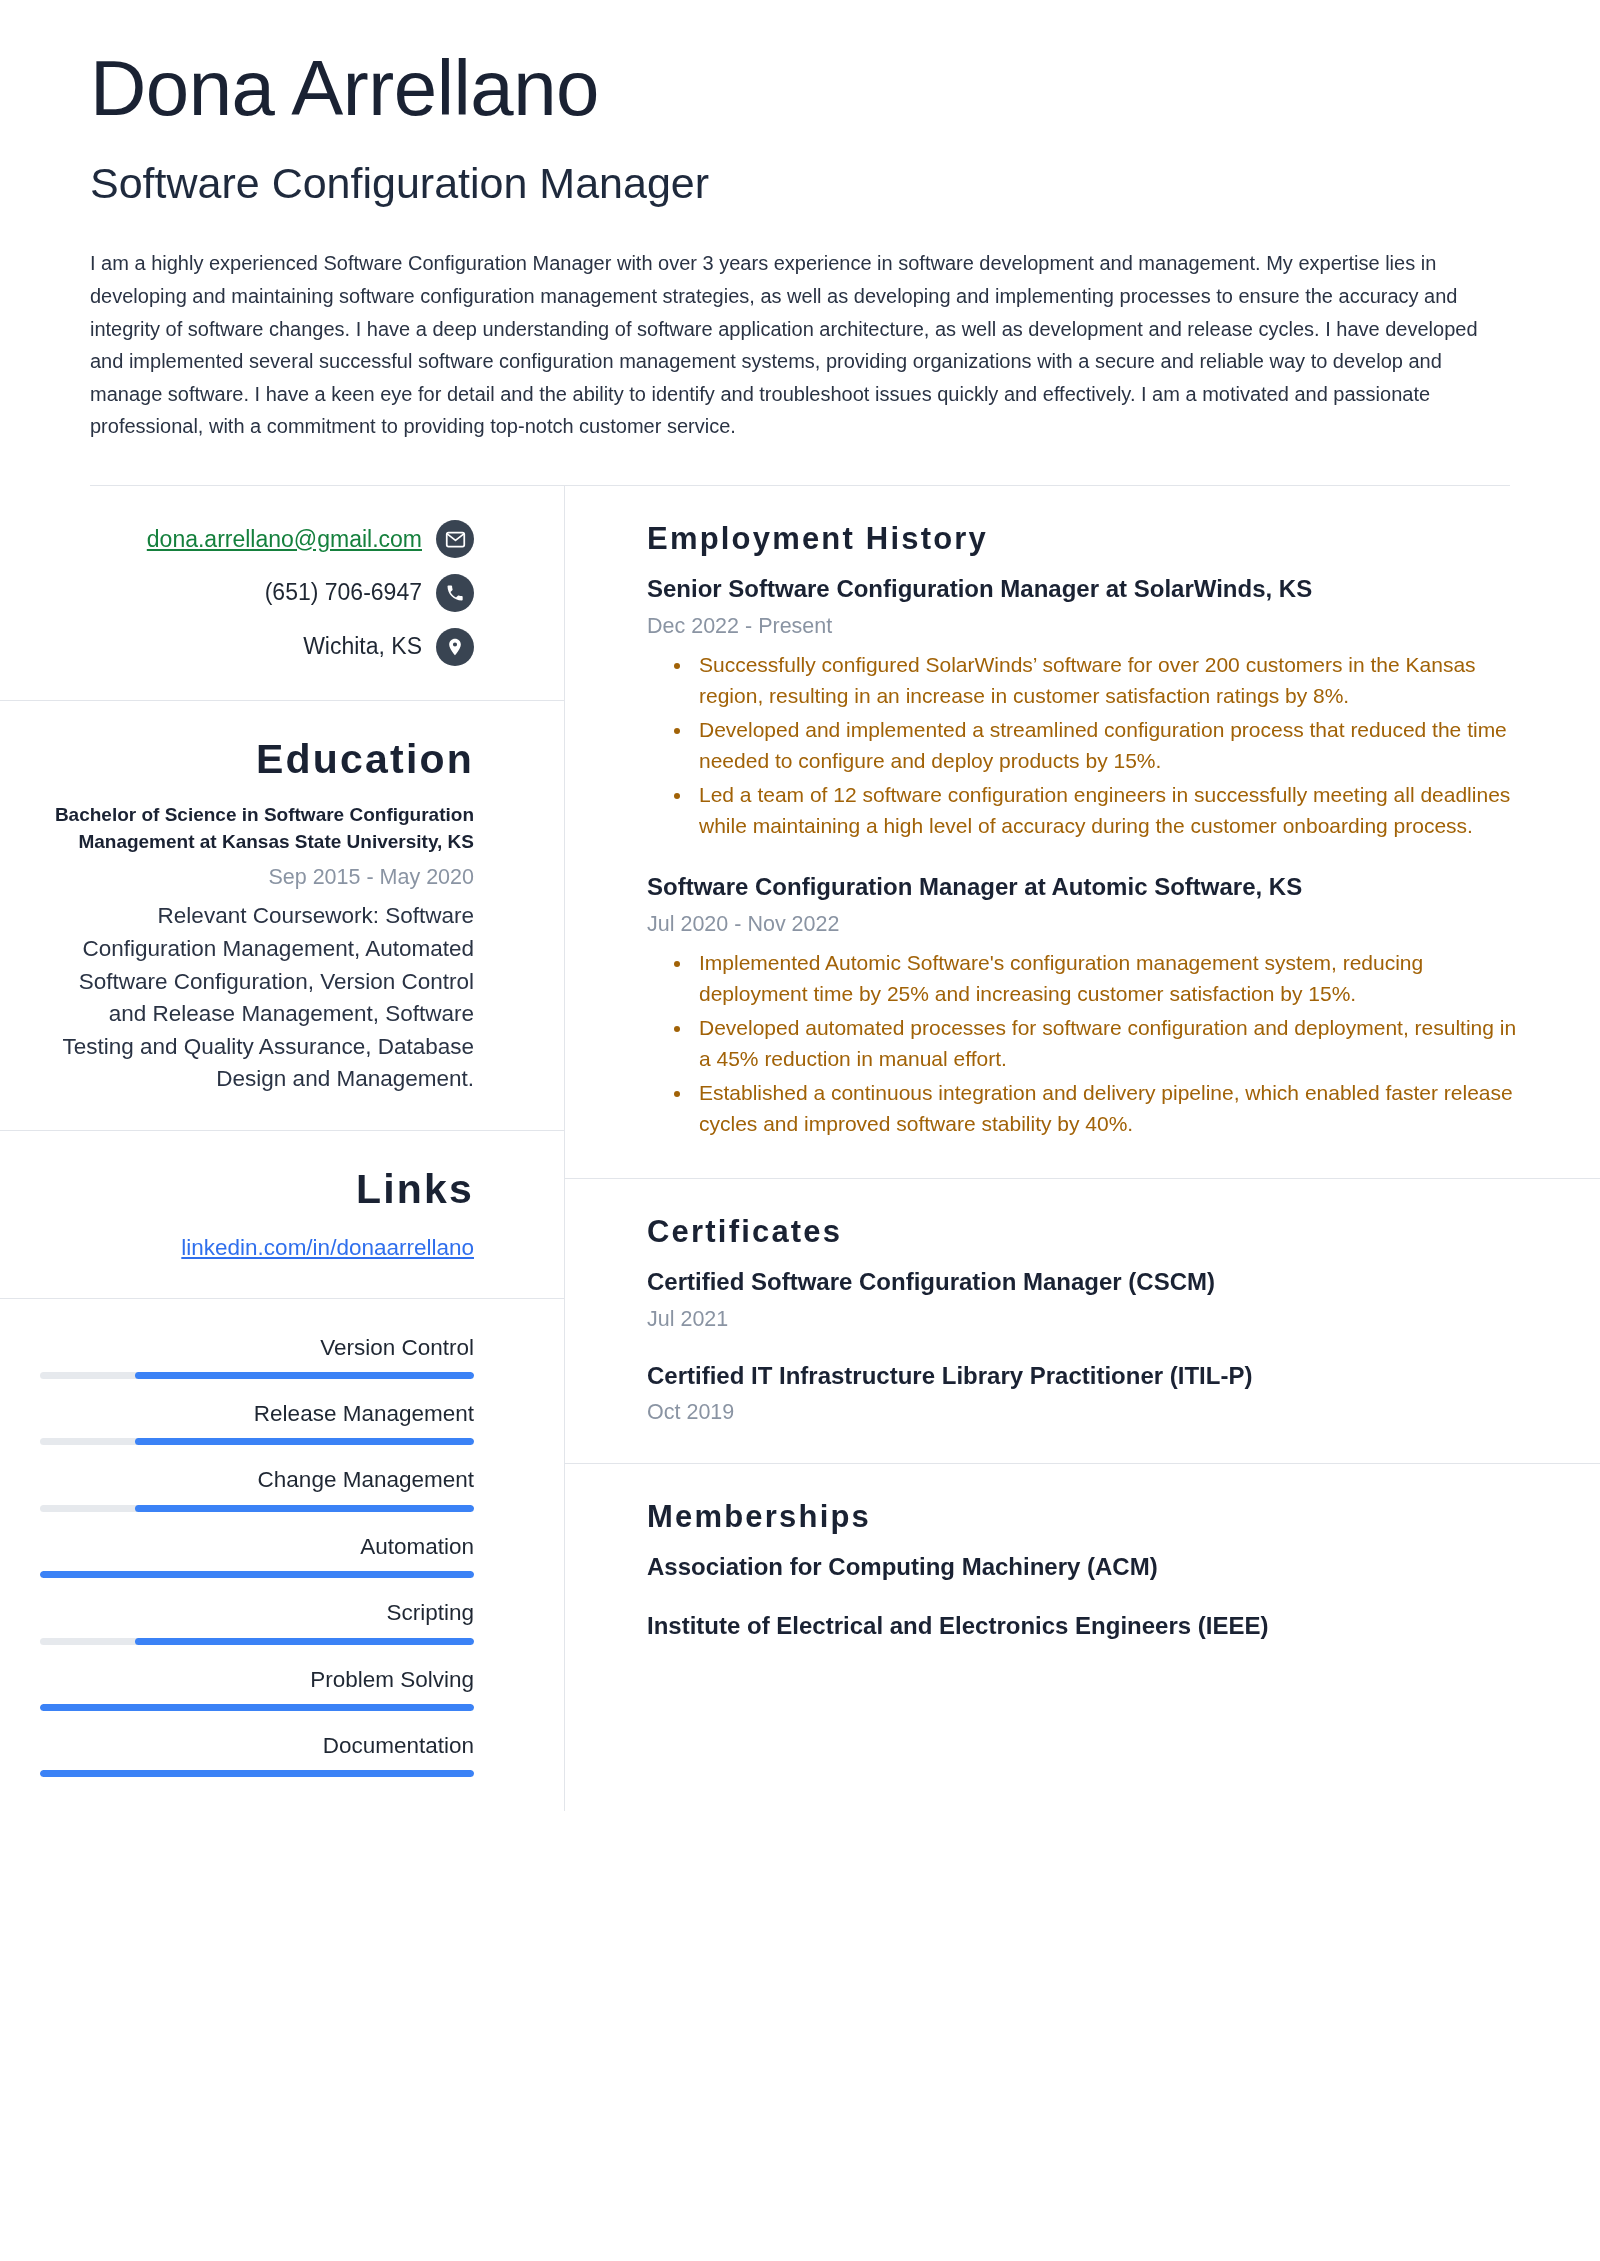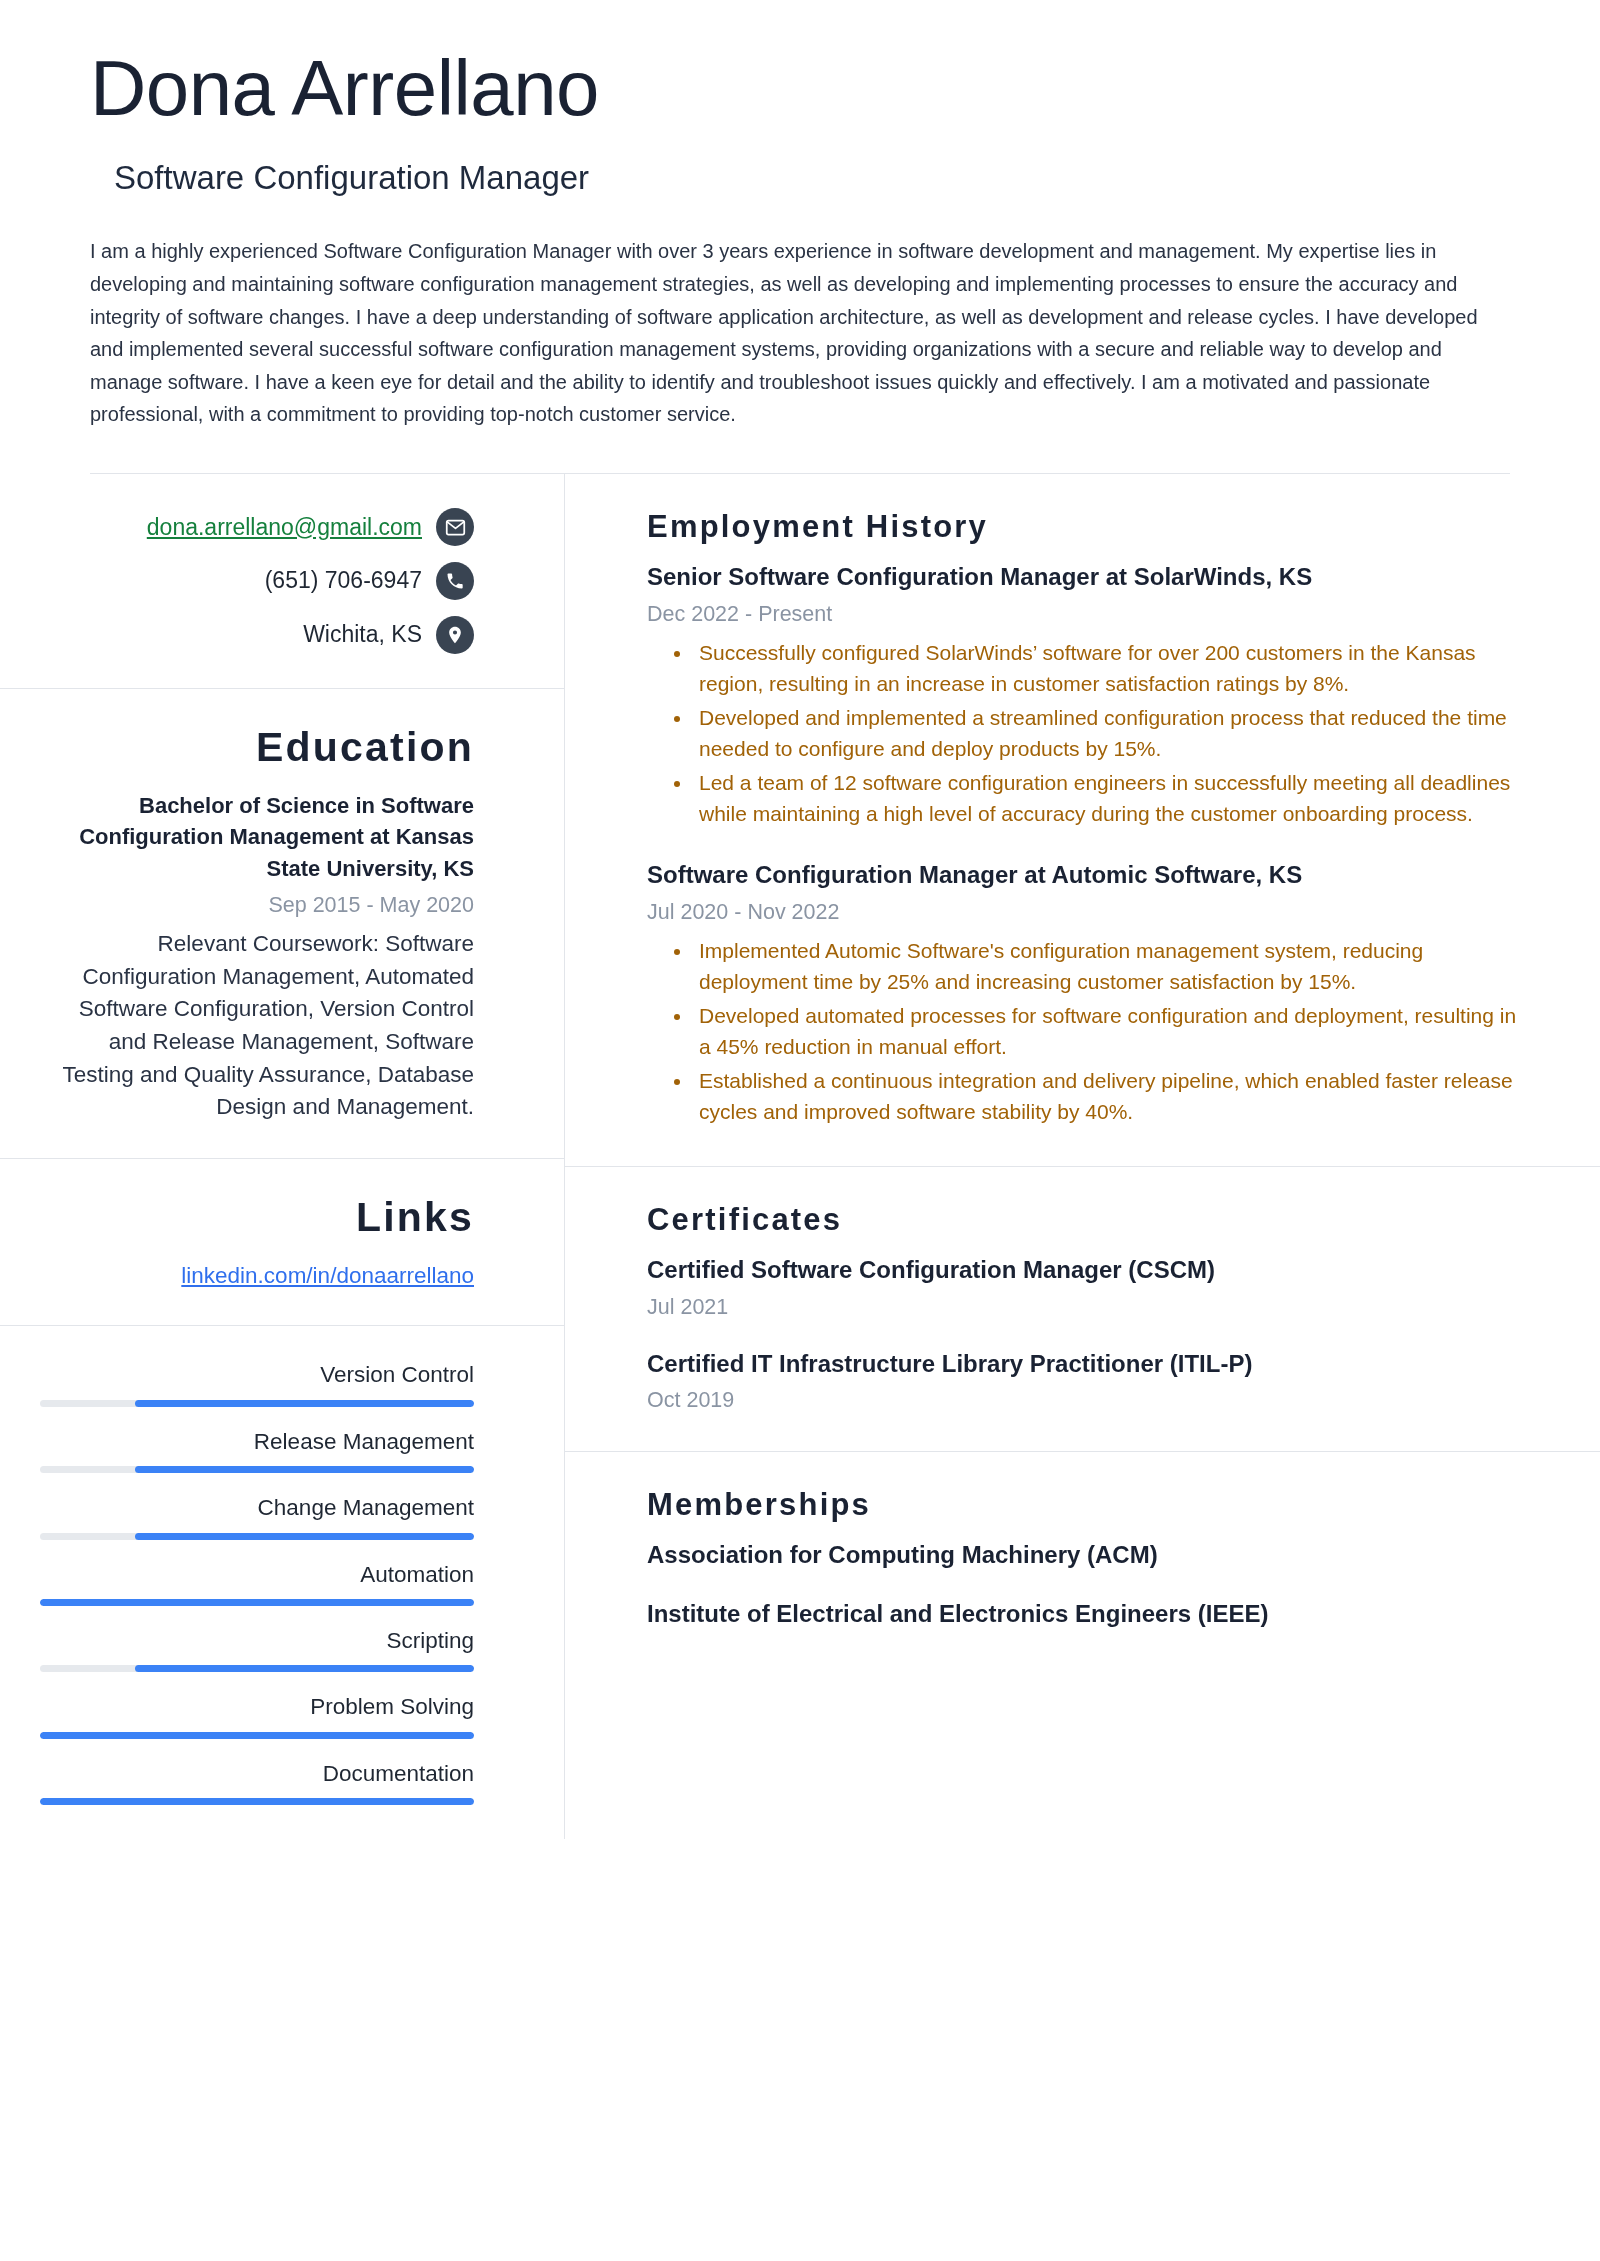--- a/index.html
+++ b/index.html
@@ -16,26 +16,25 @@
   
   .header { padding: 48px 90px 0 90px; }
   .name {
     font-size: 78px;
     font-weight: 400;
     letter-spacing: -0.5px;
     color: #1a2233;
     line-height: 1.05;
   }
   .job-title {
-    font-size: 33px;
+    font-size: 43px;
     font-weight: 400;
     color: #1f2a3d;
     margin-top: 28px;
     line-height: 1.2;
-    margin-left: 24px;
   }
   .summary {
     font-size: 20px;
     line-height: 1.63;
     color: #2a3344;
     margin-top: 38px;
     max-width: 1425px;
     text-align: left;
   }
   .header-rule {
@@ -74,21 +73,21 @@
   .section-title {
     font-size: 41px;
     font-weight: 700;
     letter-spacing: 2.2px;
     color: #1a2233;
     margin-bottom: 18px;
     line-height: 1.2;
   }
 
   .edu-degree {
-    font-size: 22px;
+    font-size: 19px;
     font-weight: 700;
     line-height: 1.42;
     color: #1a2233;
   }
   .edu-date {
     font-size: 21.5px;
     color: #8a94a3;
     margin-top: 6px;
     line-height: 1.4;
   }

